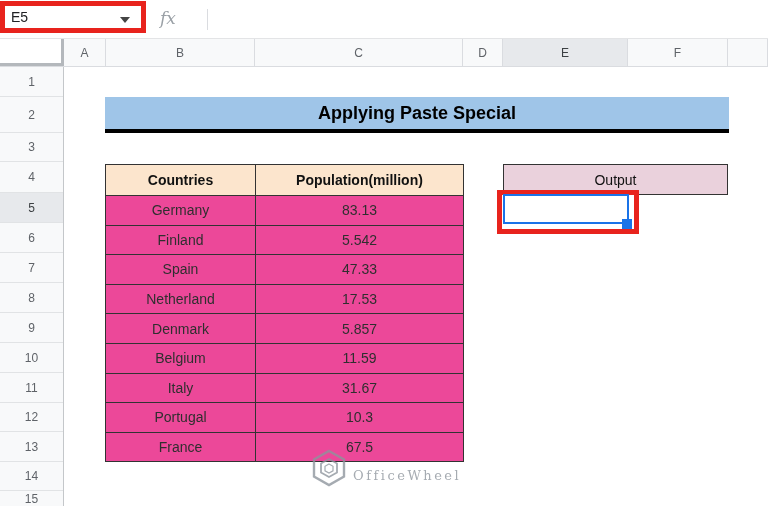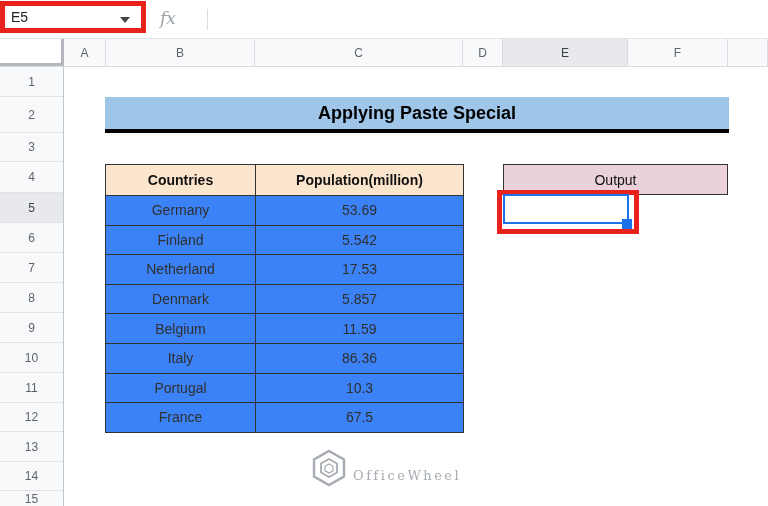--- a/index.html
+++ b/index.html
@@ -89,21 +89,21 @@
     position: absolute; left: 105px; top: 164px;
     border-collapse: collapse; table-layout: fixed; width: 358px;
   }
   .data-table th, .data-table td {
     border: 1.5px solid #333; text-align: center; vertical-align: middle;
     font-size: 14px; overflow: hidden;
   }
   .data-table thead tr { height: 31px; margin-left: 11px; }
   .data-table tbody tr { height: 29.6px; }
   .data-table th { background: #fce5cd; font-weight: bold; color: #111; }
-  .data-table td { background: #3b82f6; color: #2f2f2f; text-align: center; }
+  .data-table td { background: #ec4899; color: #2f2f2f; text-align: center; }
   .col-country { width: 150px; }
   .col-pop { width: 208px; }
 
   .output-cell {
     position: absolute; left: 503px; top: 164px; width: 225px; height: 31px;
     background: #ead1dc; border: 1.5px solid #333;
     display: flex; align-items: center; justify-content: center;
     font-size: 14px; font-weight: normal; color: #111;
   }
 
@@ -189,41 +189,45 @@
       </colgroup>
     <thead>
       <tr>
         <th>Countries</th>
         <th>Population(million)</th>
       </tr>
     </thead>
     <tbody>
       <tr>
         <td>Germany</td>
-        <td>53.69</td>
+        <td>83.13</td>
       </tr>
       <tr>
         <td>Finland</td>
         <td>5.542</td>
       </tr>
       <tr>
+        <td>Spain</td>
+        <td>47.33</td>
+      </tr>
+      <tr>
         <td>Netherland</td>
         <td>17.53</td>
       </tr>
       <tr>
         <td>Denmark</td>
         <td>5.857</td>
       </tr>
       <tr>
         <td>Belgium</td>
         <td>11.59</td>
       </tr>
       <tr>
         <td>Italy</td>
-        <td>86.36</td>
+        <td>31.67</td>
       </tr>
       <tr>
         <td>Portugal</td>
         <td>10.3</td>
       </tr>
       <tr>
         <td>France</td>
         <td>67.5</td>
       </tr>
     </tbody>

